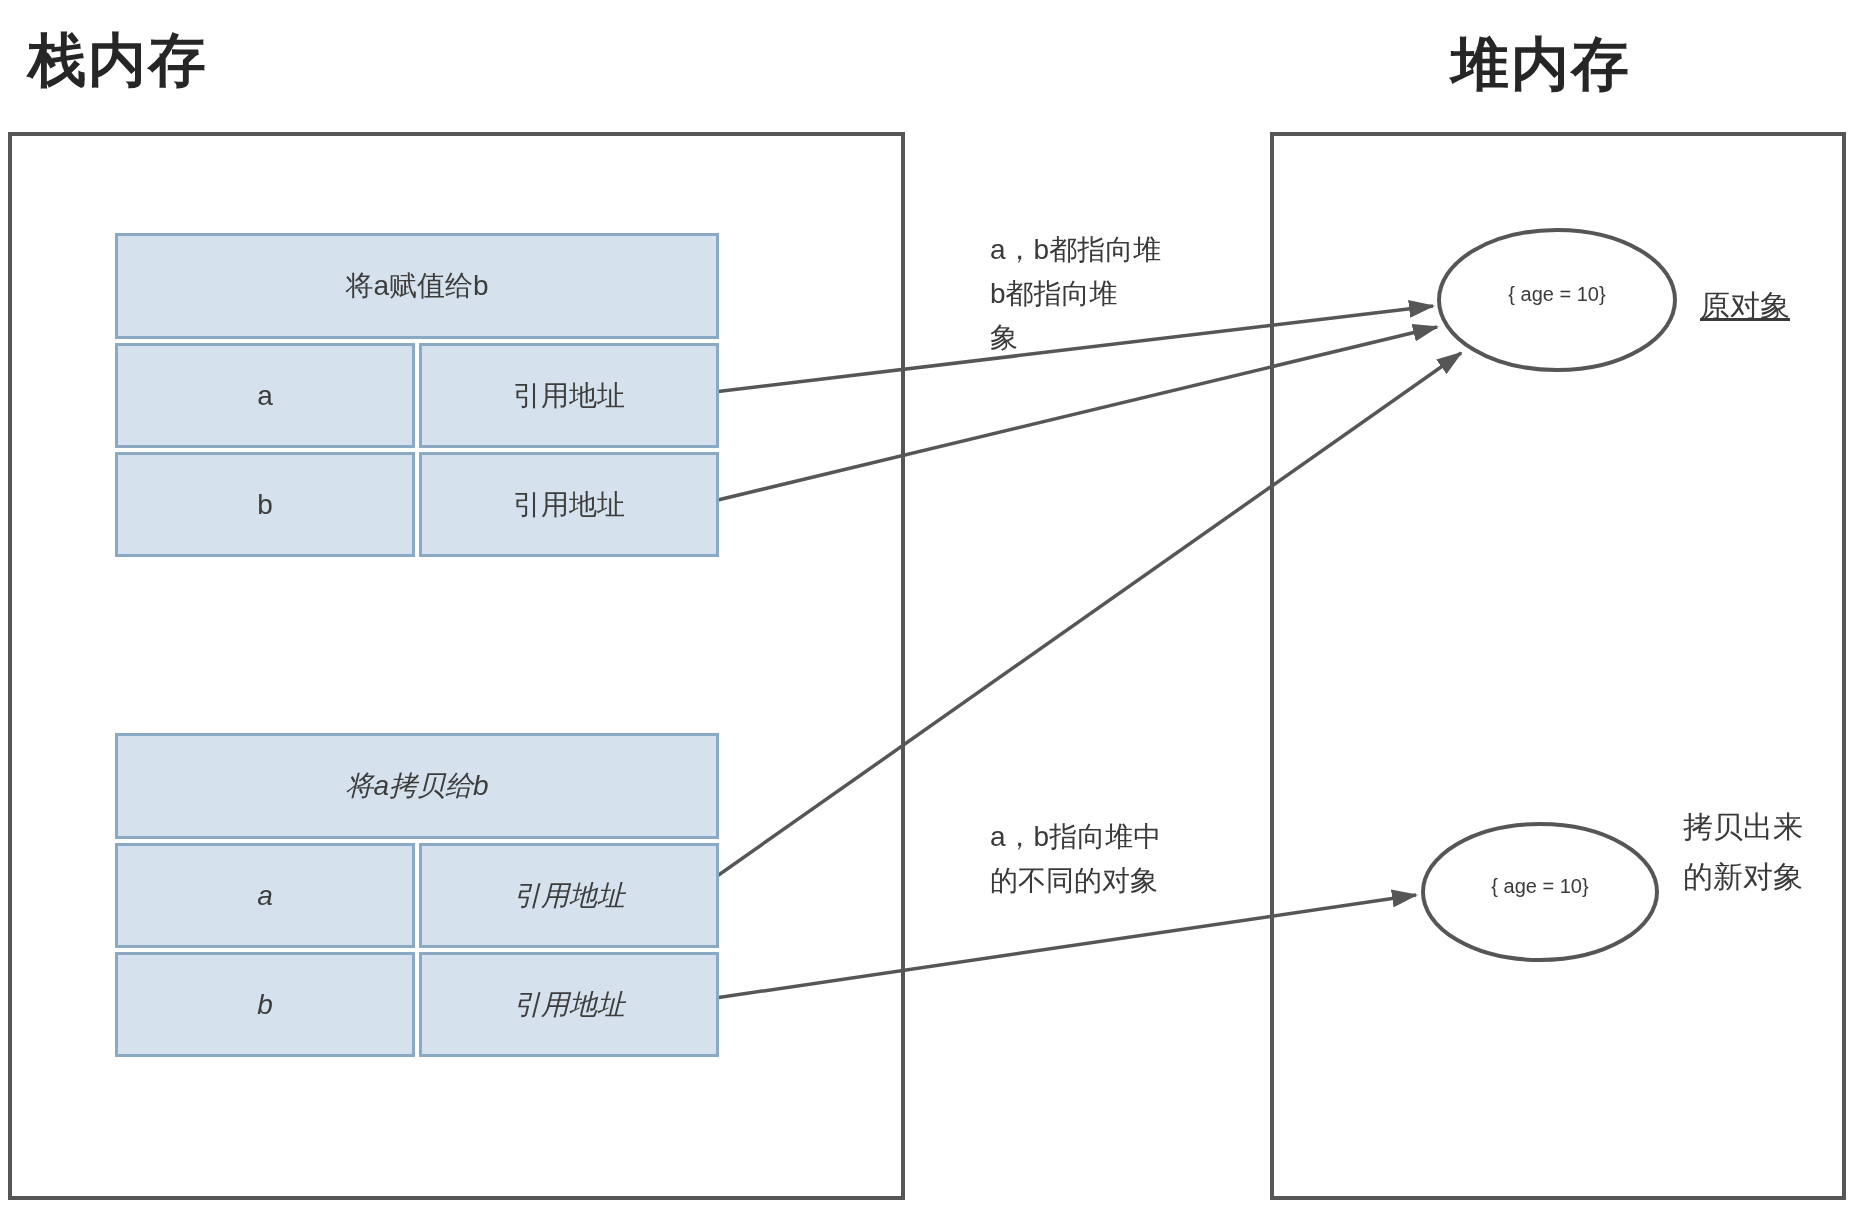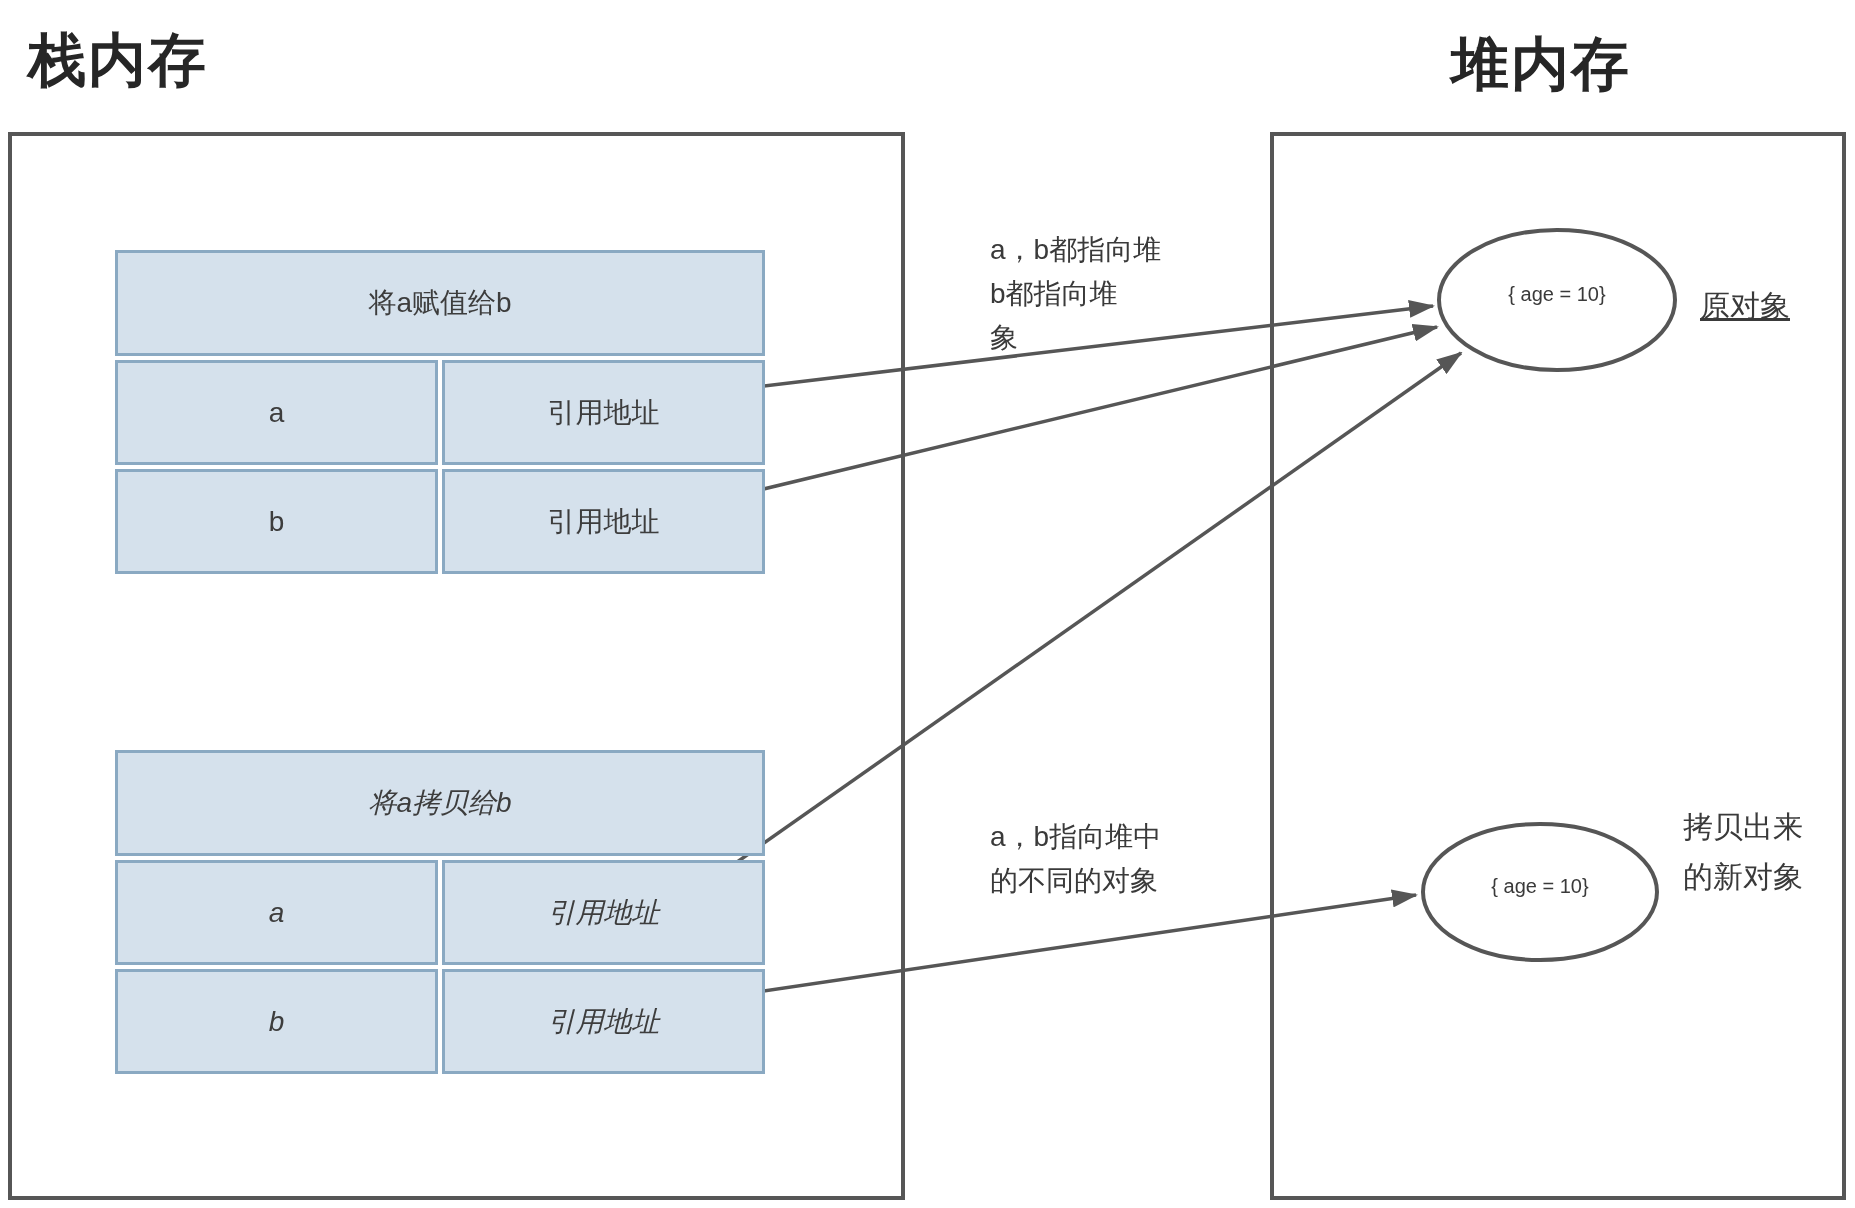--- a/index.html
+++ b/index.html
@@ -27,27 +27,26 @@
     position: absolute;
     border: 4px solid #565656;
     background: transparent;
   }
   .stack-box { left: 8px;    top: 132px; width: 897px; height: 1068px; }
   .heap-box  { left: 1270px; top: 132px; width: 576px; height: 1068px; }
 
   .mem-table {
     position: absolute;
     left: 115px;
-    width: 650px;
+    width: 604px;
     display: grid;
     grid-template-columns: 1fr 1fr;
     grid-template-rows: 106px 105px 105px;
     gap: 4px;
     z-index: 3;
-    margin-top: 17px;
   }
   .table-assign { top: 233px; }
   .table-copy   { top: 733px; font-style: italic; }
   .cell {
     background: #d5e1ec;
     border: 3px solid #8aa9c2;
     display: flex;
     align-items: center;
     justify-content: center;
     font-size: 28px;

